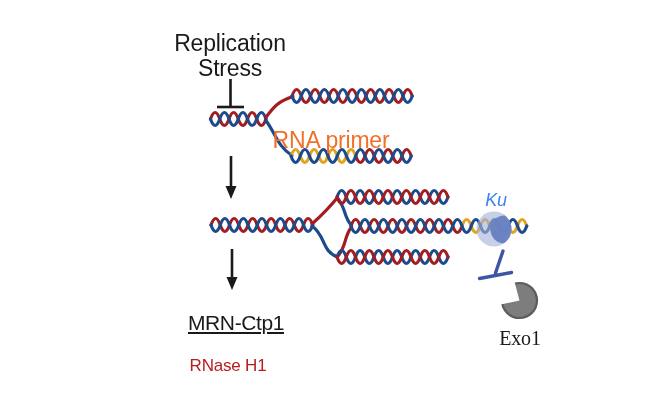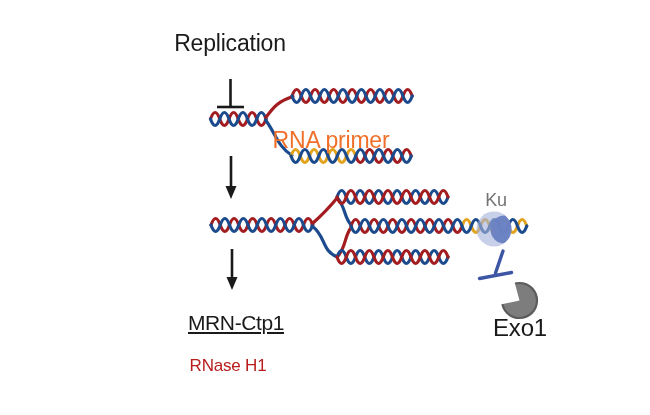--- a/index.html
+++ b/index.html
@@ -9,21 +9,21 @@
   }
   #art{position:absolute;left:0;top:0;}
   .label{
     position:absolute;white-space:nowrap;text-align:center;
     transform:translateX(-50%);color:#1a1a1a;letter-spacing:-0.2px;line-height:1.08;
   }
   .lbl-stress{left:230px;top:31px;font-size:23px;line-height:25px;}
   .lbl-forkrev{left:183px;top:152px;font-size:17px;line-height:16px;}
   .lbl-rnaprimer{left:331px;top:128px;font-size:23px;}
   .lbl-ku{left:496px;top:191px;font-size:18px;}
-  .lbl-exo1{left:520px;top:315px;font-size:24px;}
+  .lbl-exo1{left:520px;top:328px;font-size:20px;font-family:Liberation Serif, serif;}
   .lbl-resection{left:221px;top:284px;font-size:22px;letter-spacing:-0.4px;}
   .lbl-mrn{left:236px;top:312px;font-size:21px;letter-spacing:-0.4px;text-decoration:underline;}
   .lbl-rnaseh2{left:228px;top:338px;font-size:20px;}
   .lbl-rnaseh1{left:228px;top:357px;font-size:17px;}
 </style>
 </head>
 <body>
 
 <div id="canvas">
 
@@ -96,26 +96,27 @@
         <path d="M 479.5 278.5 L 511.5 272.5" fill="none" stroke="#3c55a4" stroke-width="3.4" stroke-linecap="round"></path>
       </g>
     <g id="exo1-shape">
         <circle cx="519.5" cy="300.5" r="17.5" fill="#7d7d7d" stroke="#5c5c5c" stroke-width="2.2"></circle>
         <path d="M 519.5 300.5 L 514.2 280.7 A 20.5 20.5 0 0 0 499.4 304.8 Z" fill="#ffffff"></path>
       </g>
   </svg>
 
   <div class="label lbl-stress">
     <div>Replication</div>
+    <div>Stress</div>
   </div>
 
 
   <div class="label lbl-rnaprimer" style="color: rgb(240, 112, 42);">RNA primer</div>
 
-  <div class="label lbl-ku" style="color: #737373;">Ku</div>
+  <div class="label lbl-ku" style="color: #3b82f6; font-style: italic;">Ku</div>
 
   <div class="label lbl-exo1">Exo1</div>
 
 
   <div class="label lbl-mrn">MRN-Ctp1</div>
 
 
   <div class="label lbl-rnaseh1" style="color: #b91c1c;">RNase H1</div>
 
 </div>

